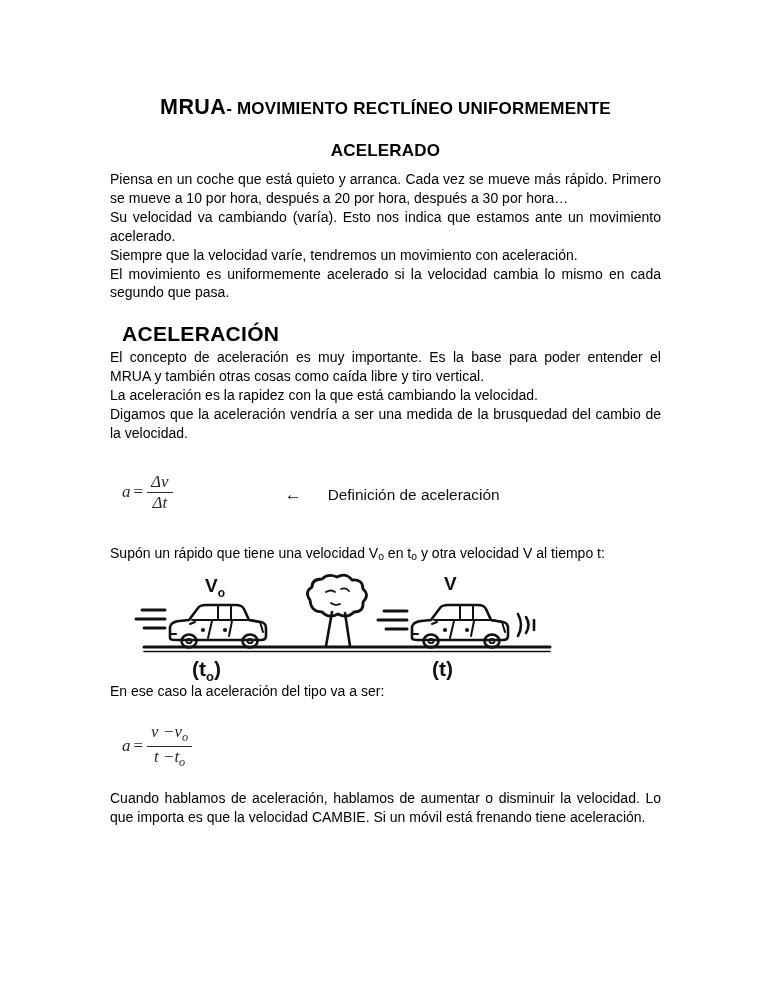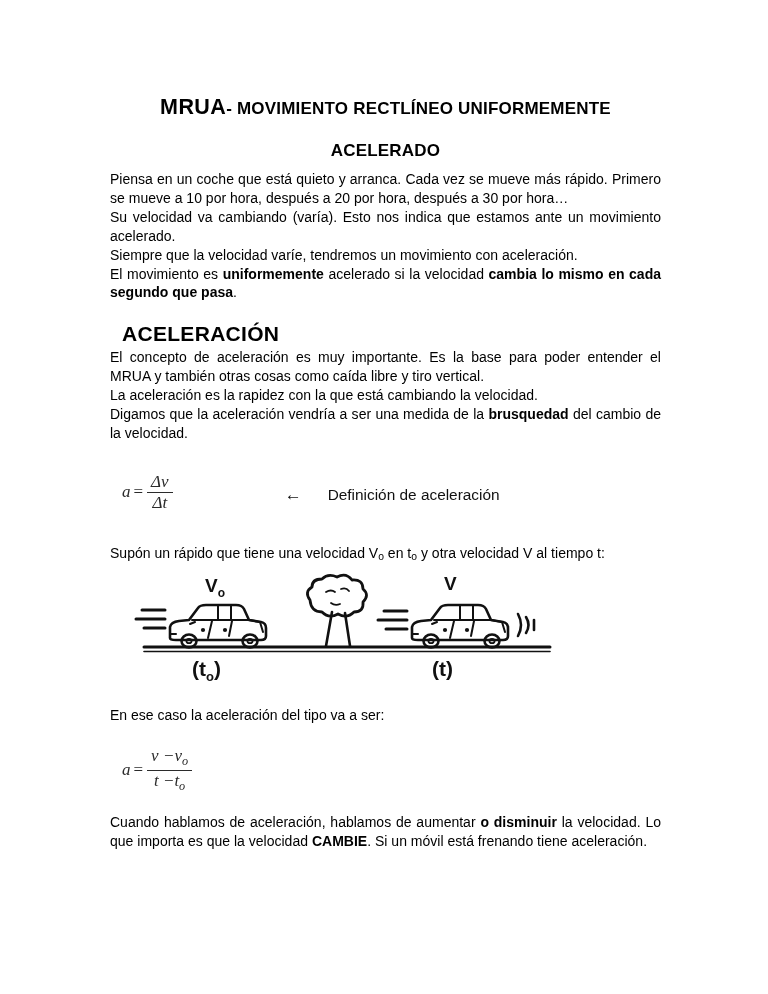--- a/index.html
+++ b/index.html
@@ -48,21 +48,21 @@
 
   
   .para {
     font-size: 14px;
     line-height: 1.345;
     margin: 0;
     text-align: justify;
     letter-spacing: 0.01px;
   }
   .para.nojust { text-align: left; }
-  .para b { font-weight: bold; }
+  .para b { font-weight: normal; }
 
   
   .section-head {
     font-size: 21px;
     font-weight: bold;
     margin: 19px 0 2px 12px;
     letter-spacing: 0.3px;
     line-height: 1.2;
   }
 
@@ -274,21 +274,21 @@
           </text>
           <text x="312" y="20" font-size="19" font-weight="bold">V</text>
           <text x="60" y="106" font-size="21" font-weight="bold">
             <tspan>(t</tspan><tspan font-size="13" dy="5">o</tspan><tspan font-size="21" dy="-5">)</tspan>
           </text>
           <text x="300" y="106" font-size="21" font-weight="bold">(t)</text>
         </g>
       </svg>
     </div>
 
-    <p class="para nojust" style="margin-top:24px;">En ese caso la aceleración del tipo va a ser:</p>
+    <p class="para nojust" style="">En ese caso la aceleración del tipo va a ser:</p>
 
     <div class="formula-row" style="margin-top:22px; margin-left:12px;">
       <span class="formula">
         <span class="lhs">a</span>
           <span class="eq">=</span>
           <span class="frac">
             <span class="num"><span>v</span>&nbsp;<span>−</span><span>v</span><span class="sub">o</span></span>
             <span class="bar"></span>
             <span class="den"><span>t</span>&nbsp;<span>−</span><span>t</span><span class="sub">o</span></span>
           </span>

